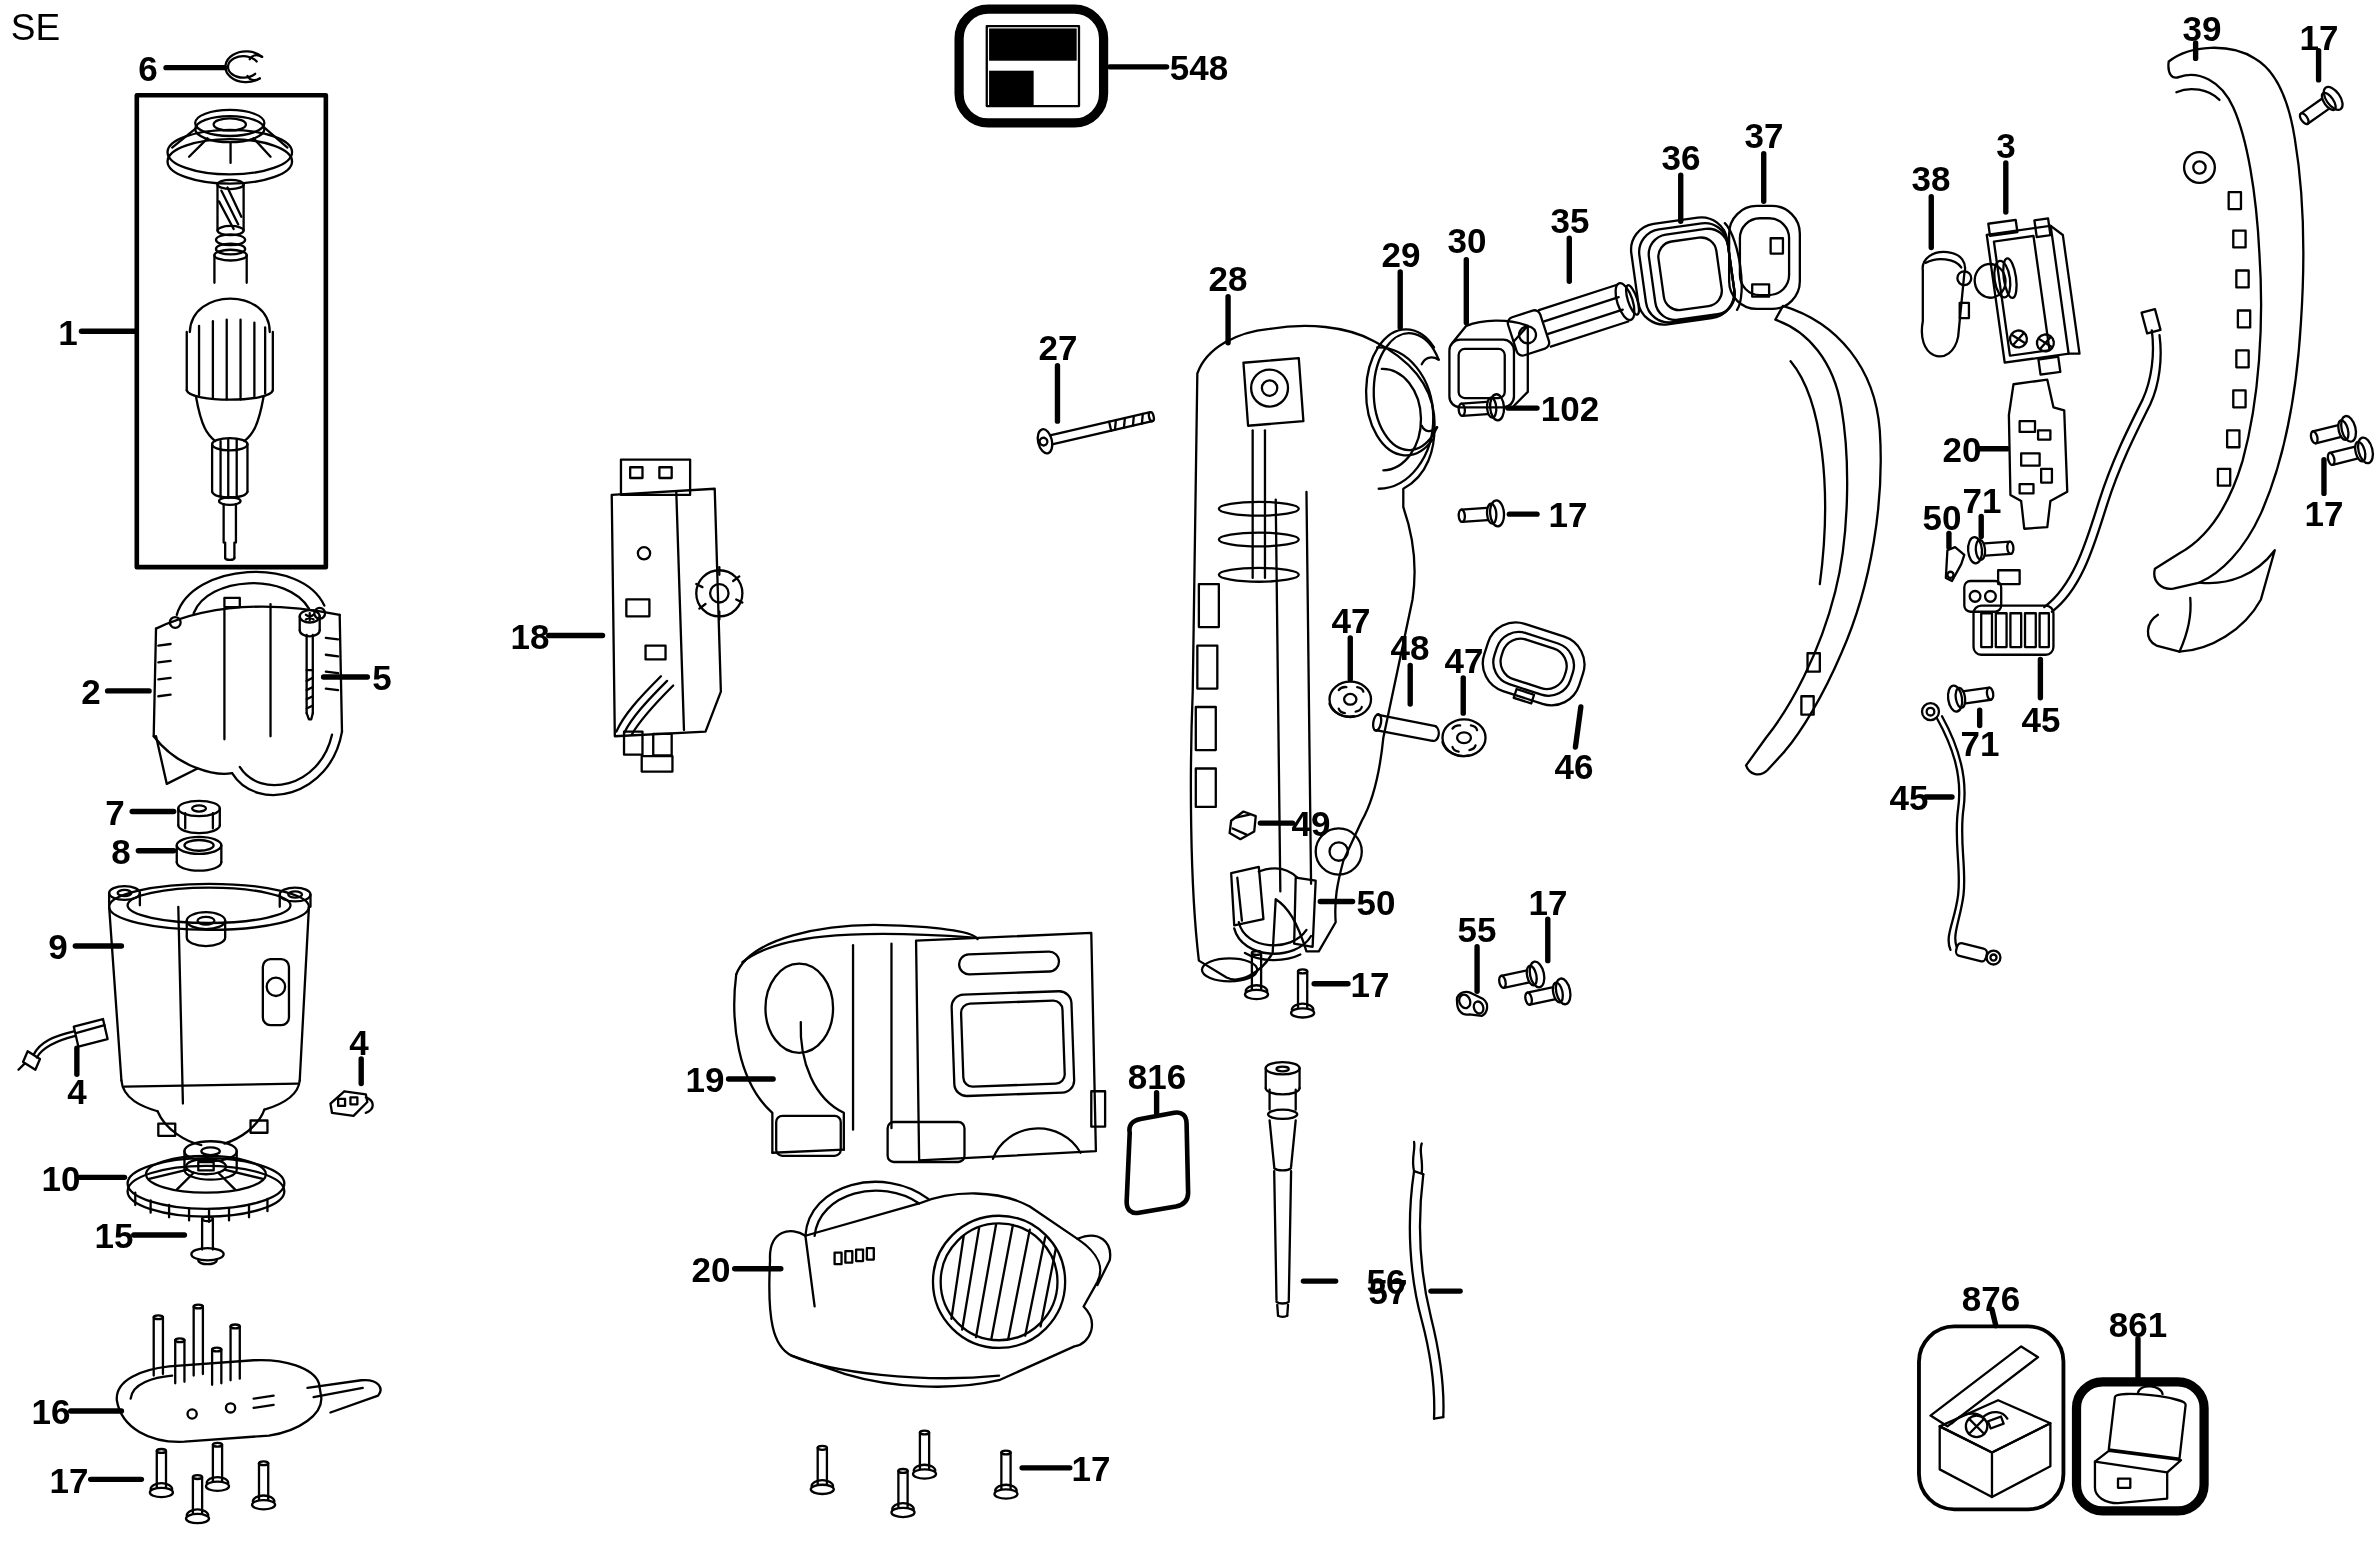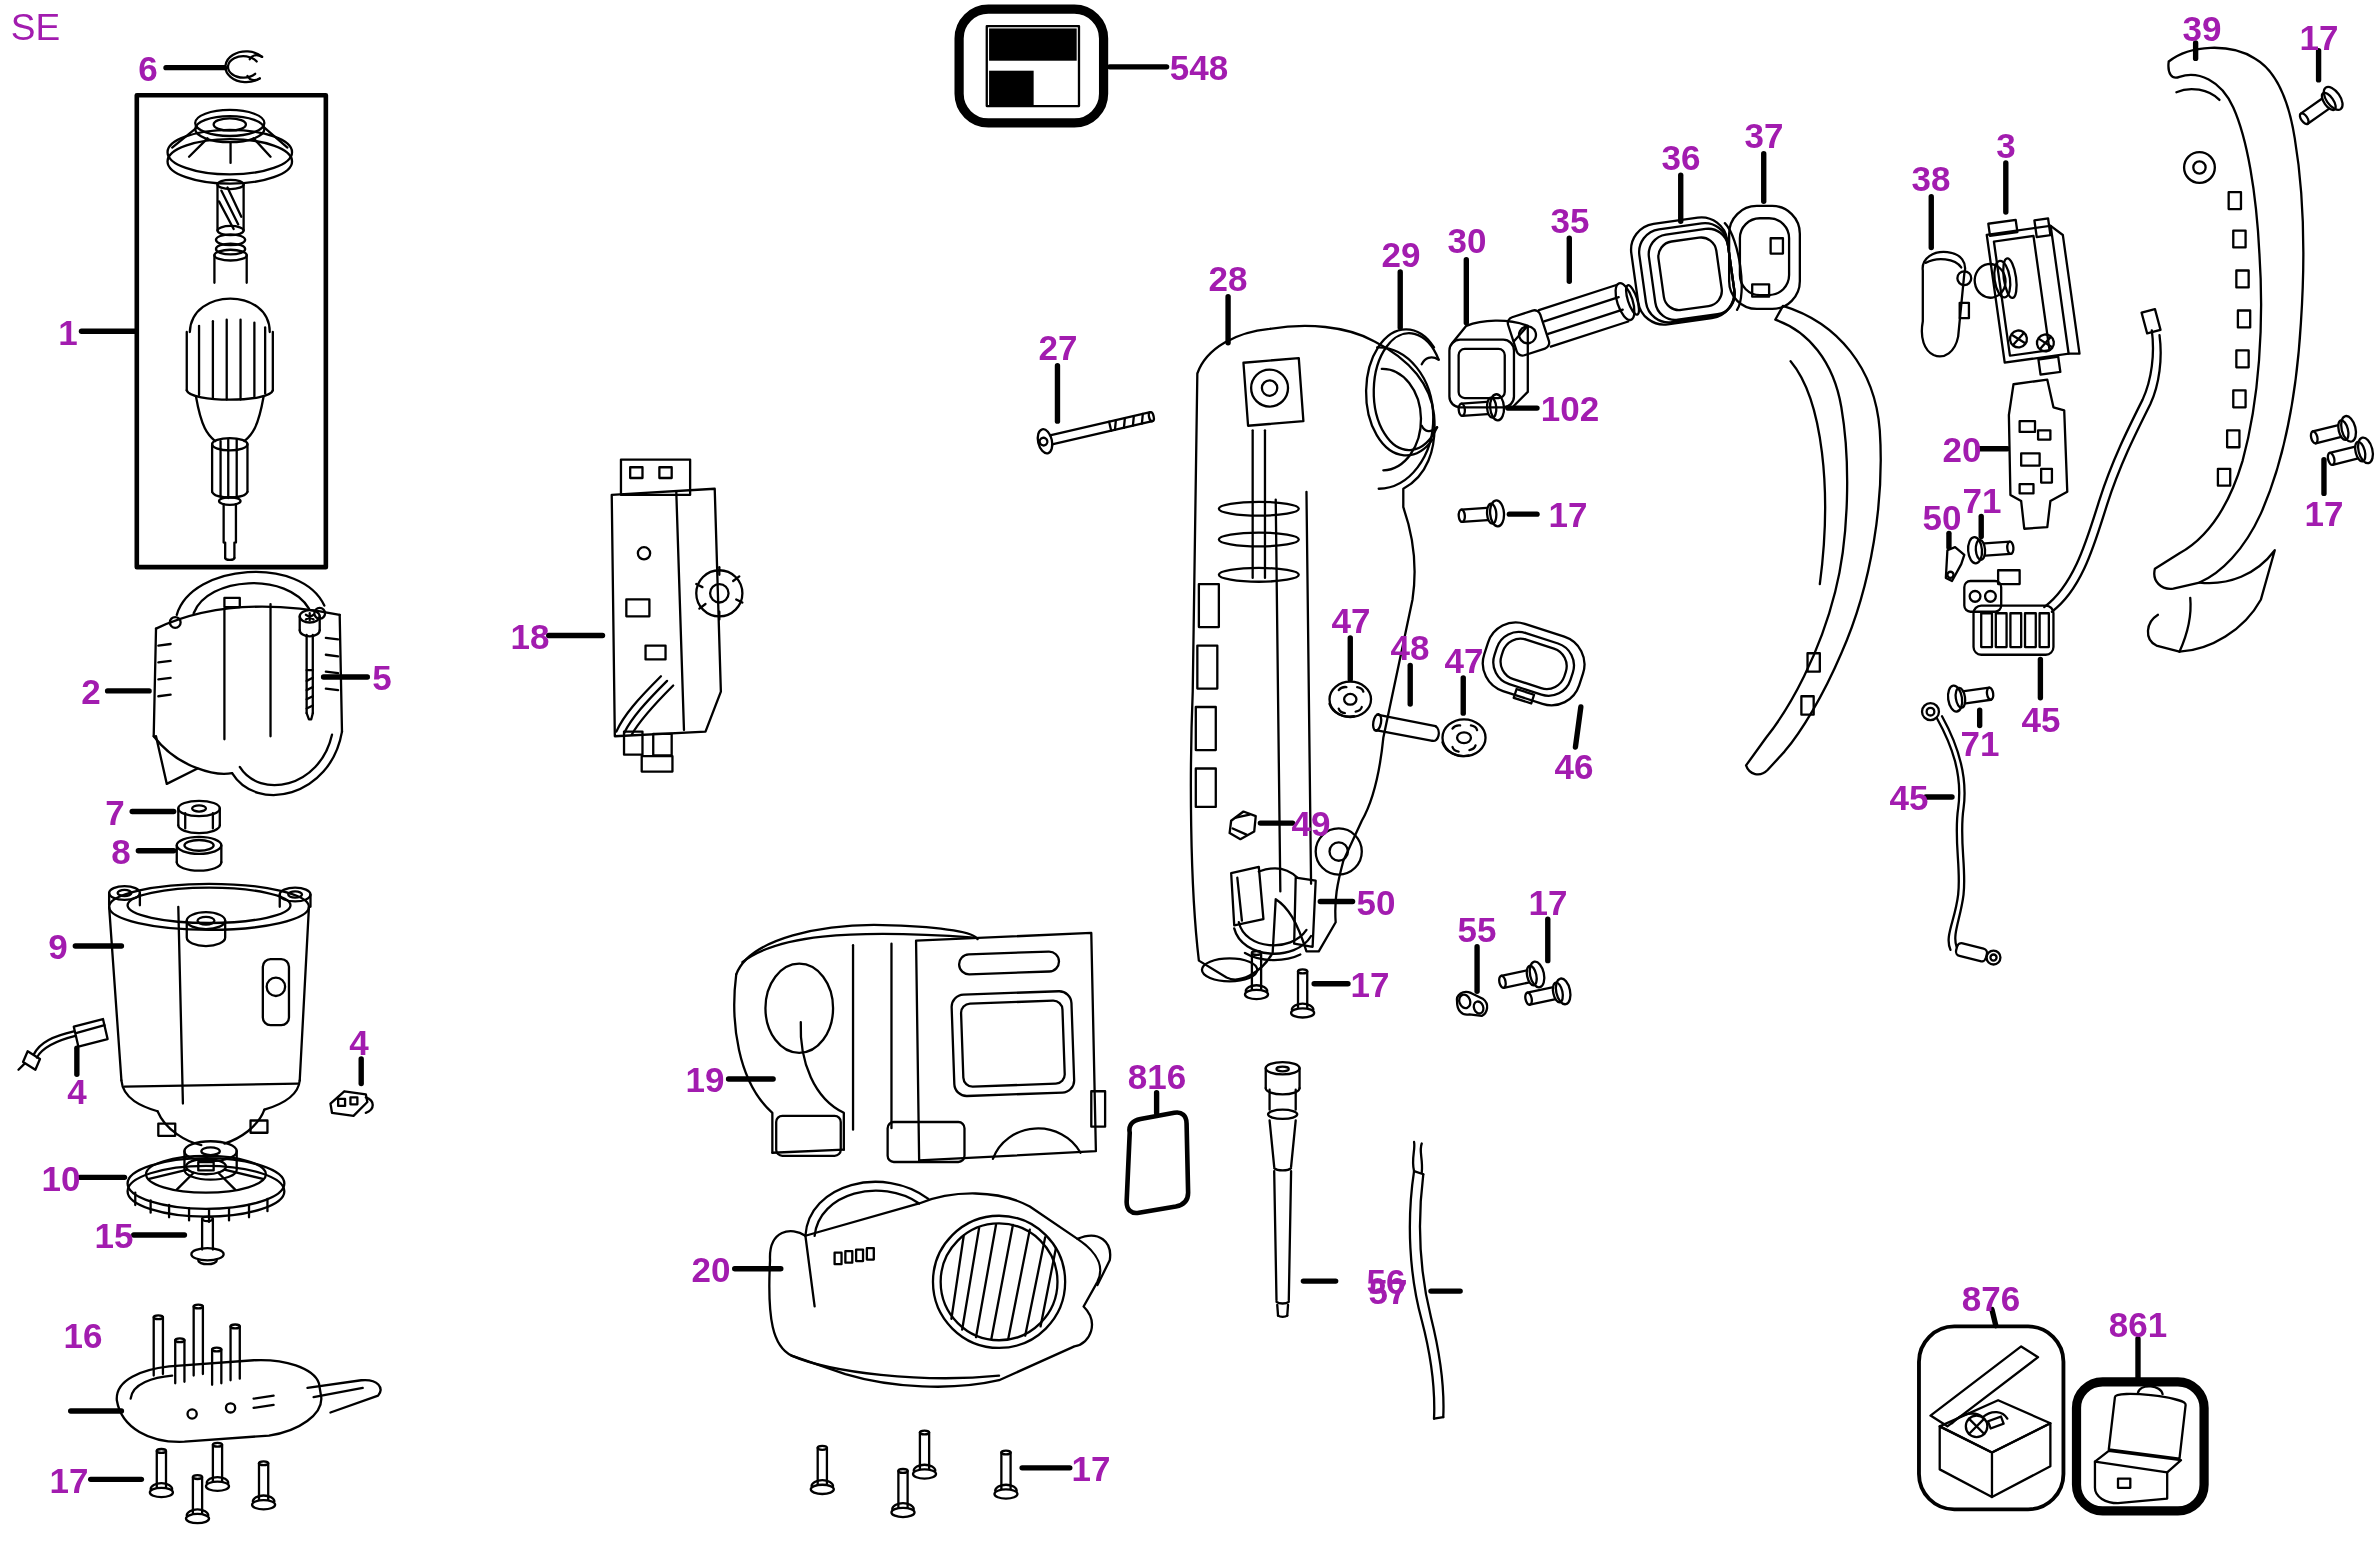--- a/index.html
+++ b/index.html
@@ -5,21 +5,21 @@
   html,body{margin:0;padding:0;background:#fff;}
   body{width:2377px;height:1547px;position:relative;font-family:"Liberation Sans",sans-serif;}
   #canvas{position:absolute;left:0;top:0;width:2377px;height:1547px;background:#fff;overflow:hidden;}
   #art{position:absolute;left:0;top:0;}
   svg *{stroke:#000;fill:none;stroke-width:3;stroke-linecap:round;stroke-linejoin:round;}
   svg .ld{stroke-width:7;}
   svg .thick{stroke-width:6;}
   svg .frame{stroke-width:5;}
   svg .frame2{stroke-width:12;}
   svg .blk{fill:#000;stroke:none;}
-  .lbl{position:absolute;transform:translate(-50%,-50%);font-weight:700;font-size:35px;line-height:1;color:#a21caf;white-space:nowrap;}
+  .lbl{position:absolute;transform:translate(-50%,-50%);font-weight:700;font-size:35px;line-height:1;color:#000000;white-space:nowrap;}
   .se{font-weight:400;font-size:37px;transform:none;}
 </style>
 </head>
 <body>
 
 <div id="canvas">
 
 <svg id="art" width="2377" height="1547" viewBox="0 0 3093 2013">
   <defs>
     <g id="scrV">
@@ -690,18 +690,18 @@
 <div class="lbl" style="left:1157px;top:1076px;">816</div>
 <div class="lbl" style="left:705px;top:1079px;">19</div>
 <div class="lbl" style="left:77px;top:1091px;">4</div>
 <div class="lbl" style="left:61px;top:1178px;">10</div>
 <div class="lbl" style="left:114px;top:1235px;">15</div>
 <div class="lbl" style="left:711px;top:1269px;">20</div>
 <div class="lbl" style="left:1349px;top:1281px;margin-left:37px;">56</div>
 <div class="lbl" style="left:1388px;top:1291px;">57</div>
 <div class="lbl" style="left:1991px;top:1298px;">876</div>
 <div class="lbl" style="left:2138px;top:1324px;">861</div>
-<div class="lbl" style="left:51px;top:1335px;margin-left:32px;">16</div>
+<div class="lbl" style="left:51px;top:1411px;">16</div>
 <div class="lbl" style="left:1091px;top:1468px;">17</div>
 <div class="lbl" style="left:69px;top:1480px;">17</div>
 
 </div>
 
 
 </body></html>

